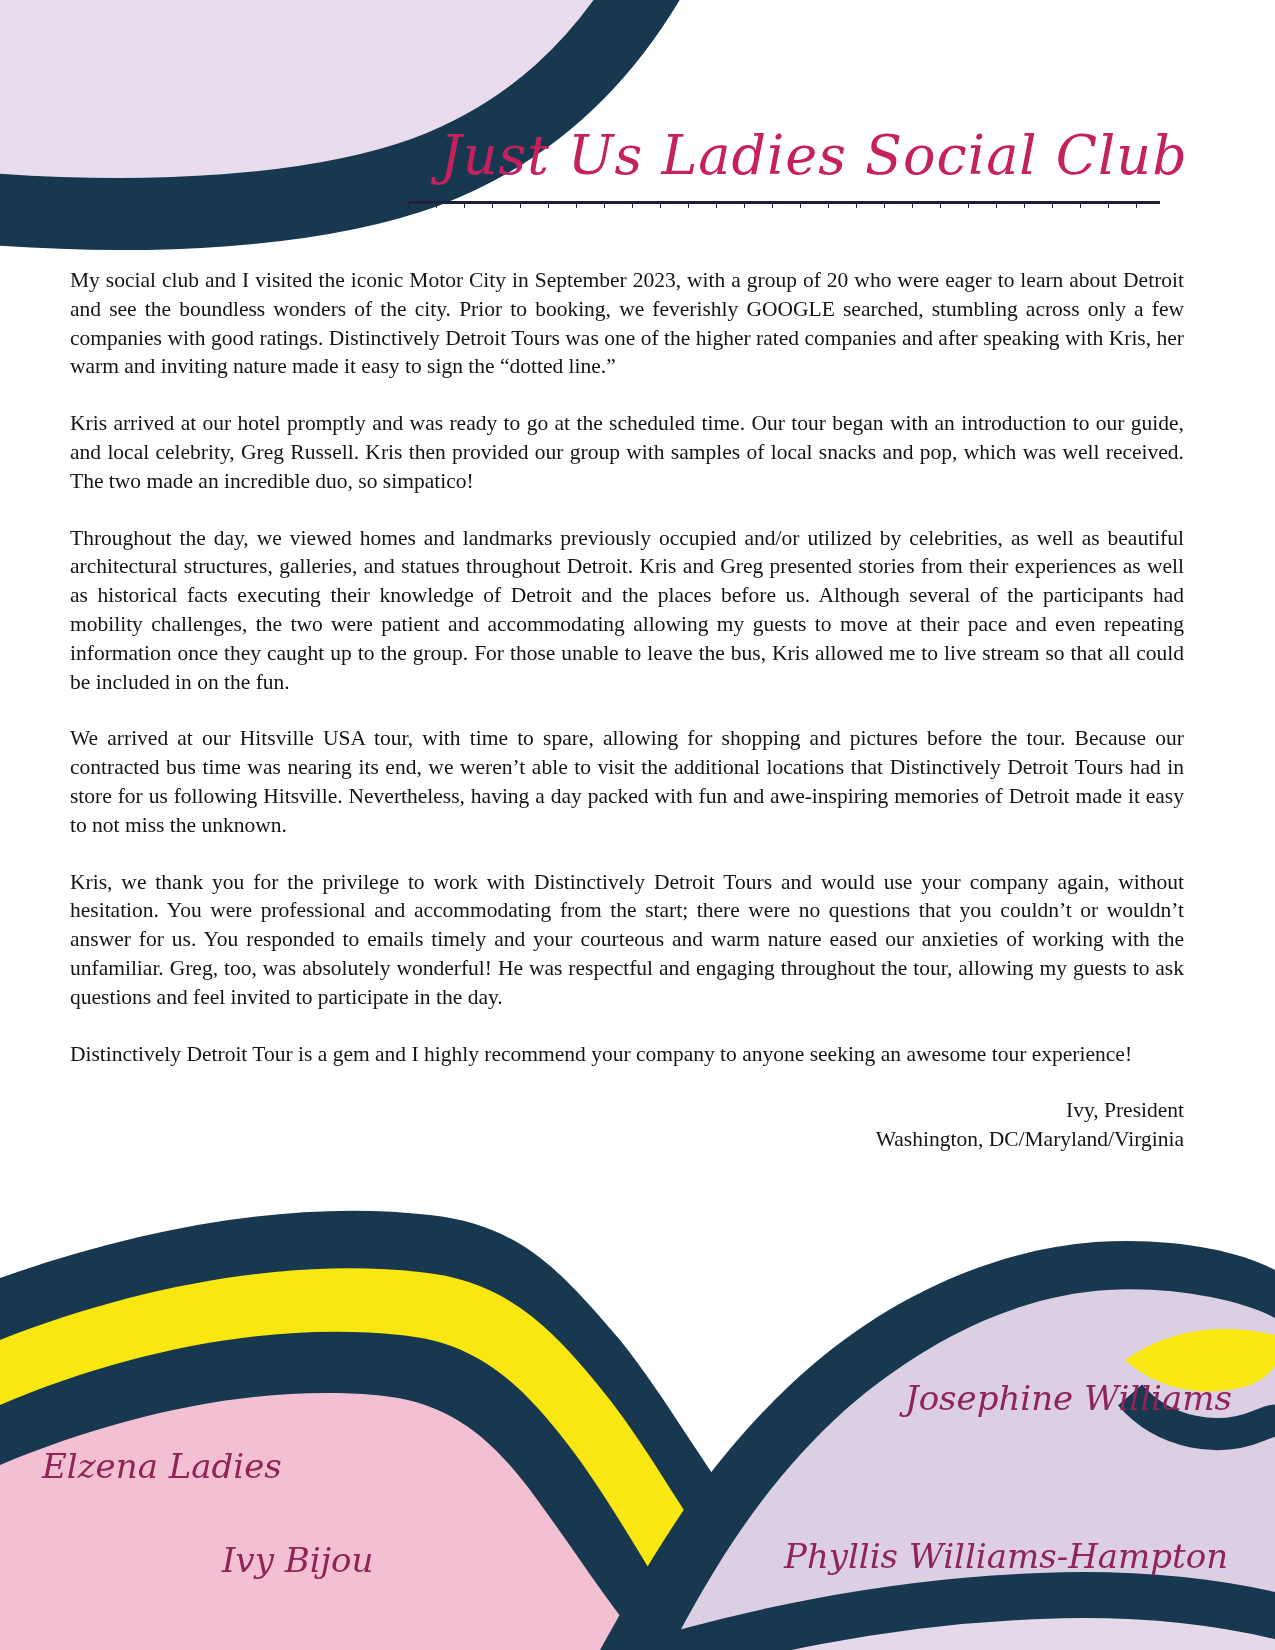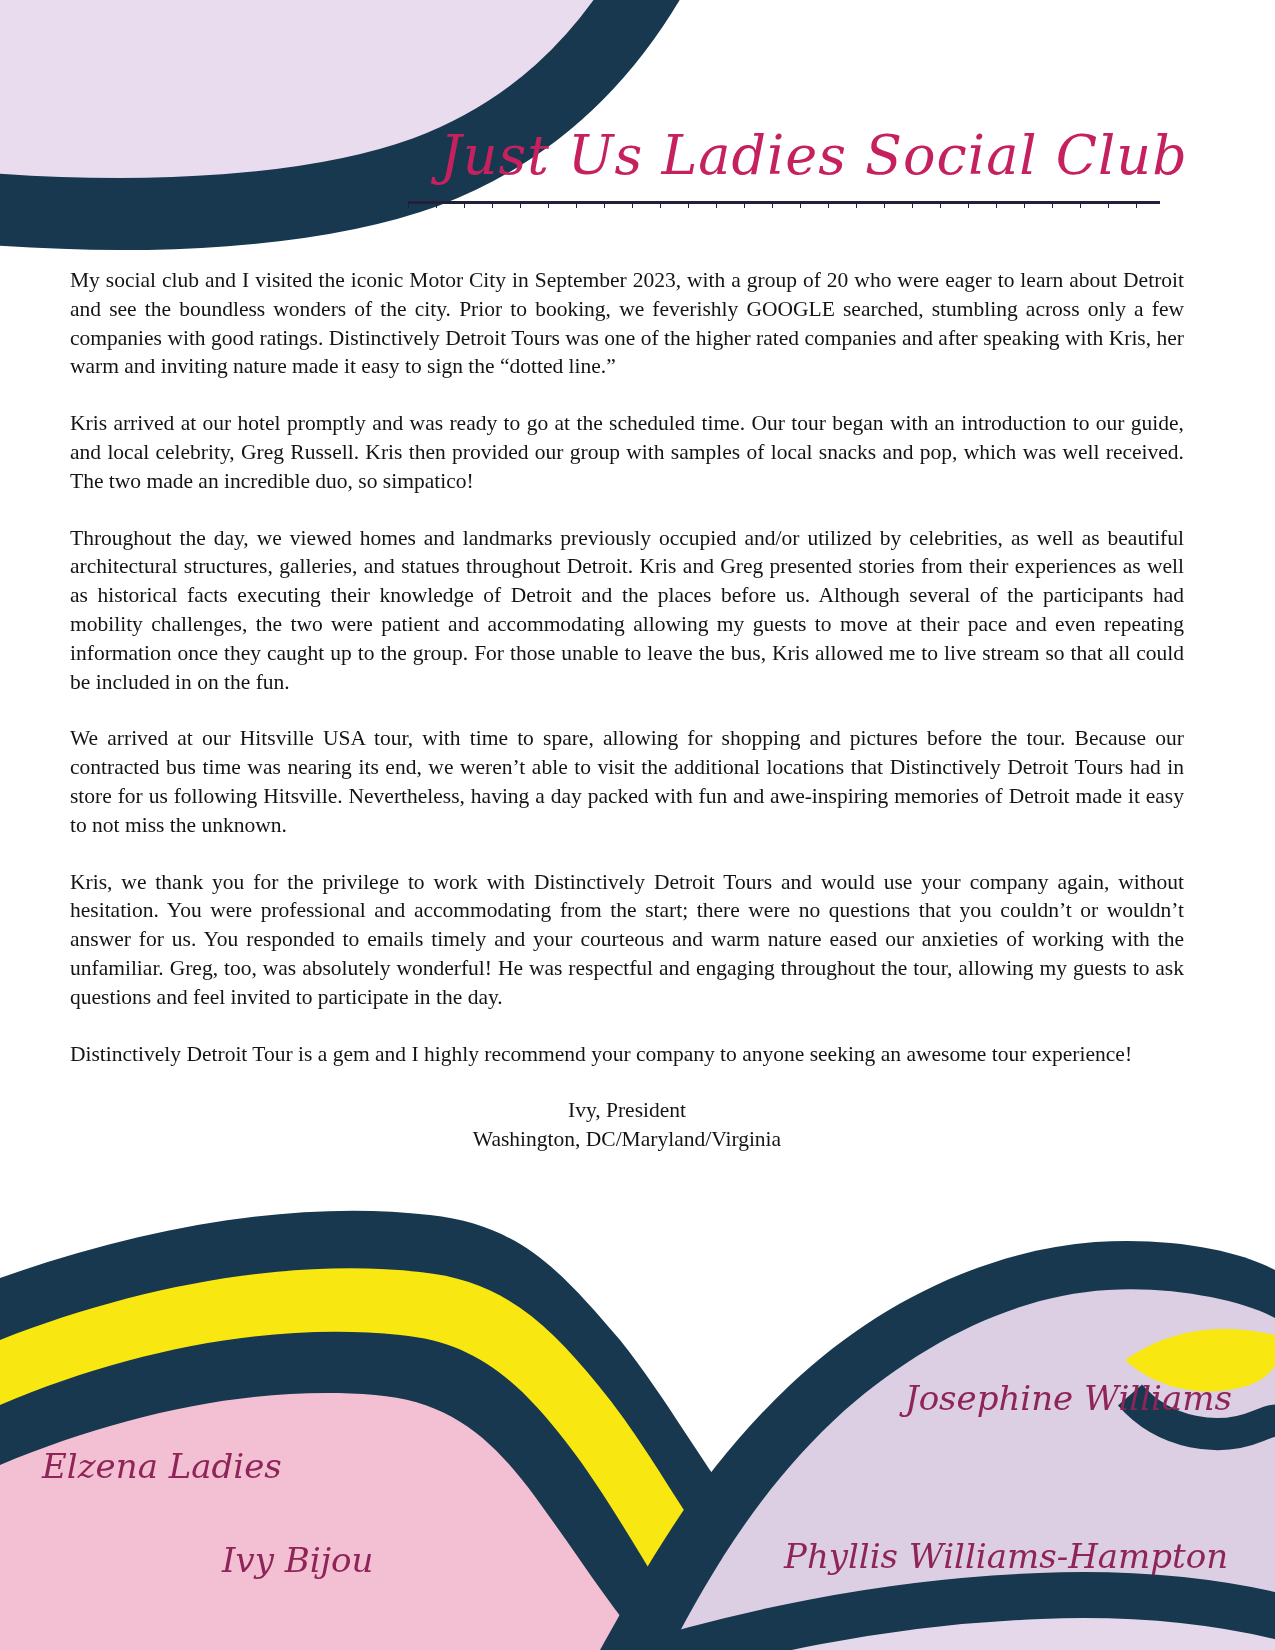--- a/index.html
+++ b/index.html
@@ -35,21 +35,21 @@
     background:repeating-linear-gradient(90deg,#20203a 0 1px,transparent 1px 28px);
   }
   
   #letter-body{
     left:44px;top:266px;width:1114px;
     font-size:21.5px;line-height:28.8px;color:var(--body_text);
     text-align:justify;
     margin-left:26px;
   }
   #letter-body p{margin:0 0 28px 0;}
-  #signature-block{margin-top:0;text-align:center;}
+  #signature-block{margin-top:0;text-align:right;}
   #signature-block div{line-height:28.8px;}
   
   #footer-wave{left:0;top:1210px;width:1275px;height:440px;}
   .member-signature{
     position:absolute;
     font-family:"DejaVu Serif", serif;font-style:italic;
     color:var(--signature_maroon);font-size:34px;white-space:nowrap;
   }
   #sig-elzena{left:42px;top:1446px;}
   #sig-ivy{left:222px;top:1540px;}

